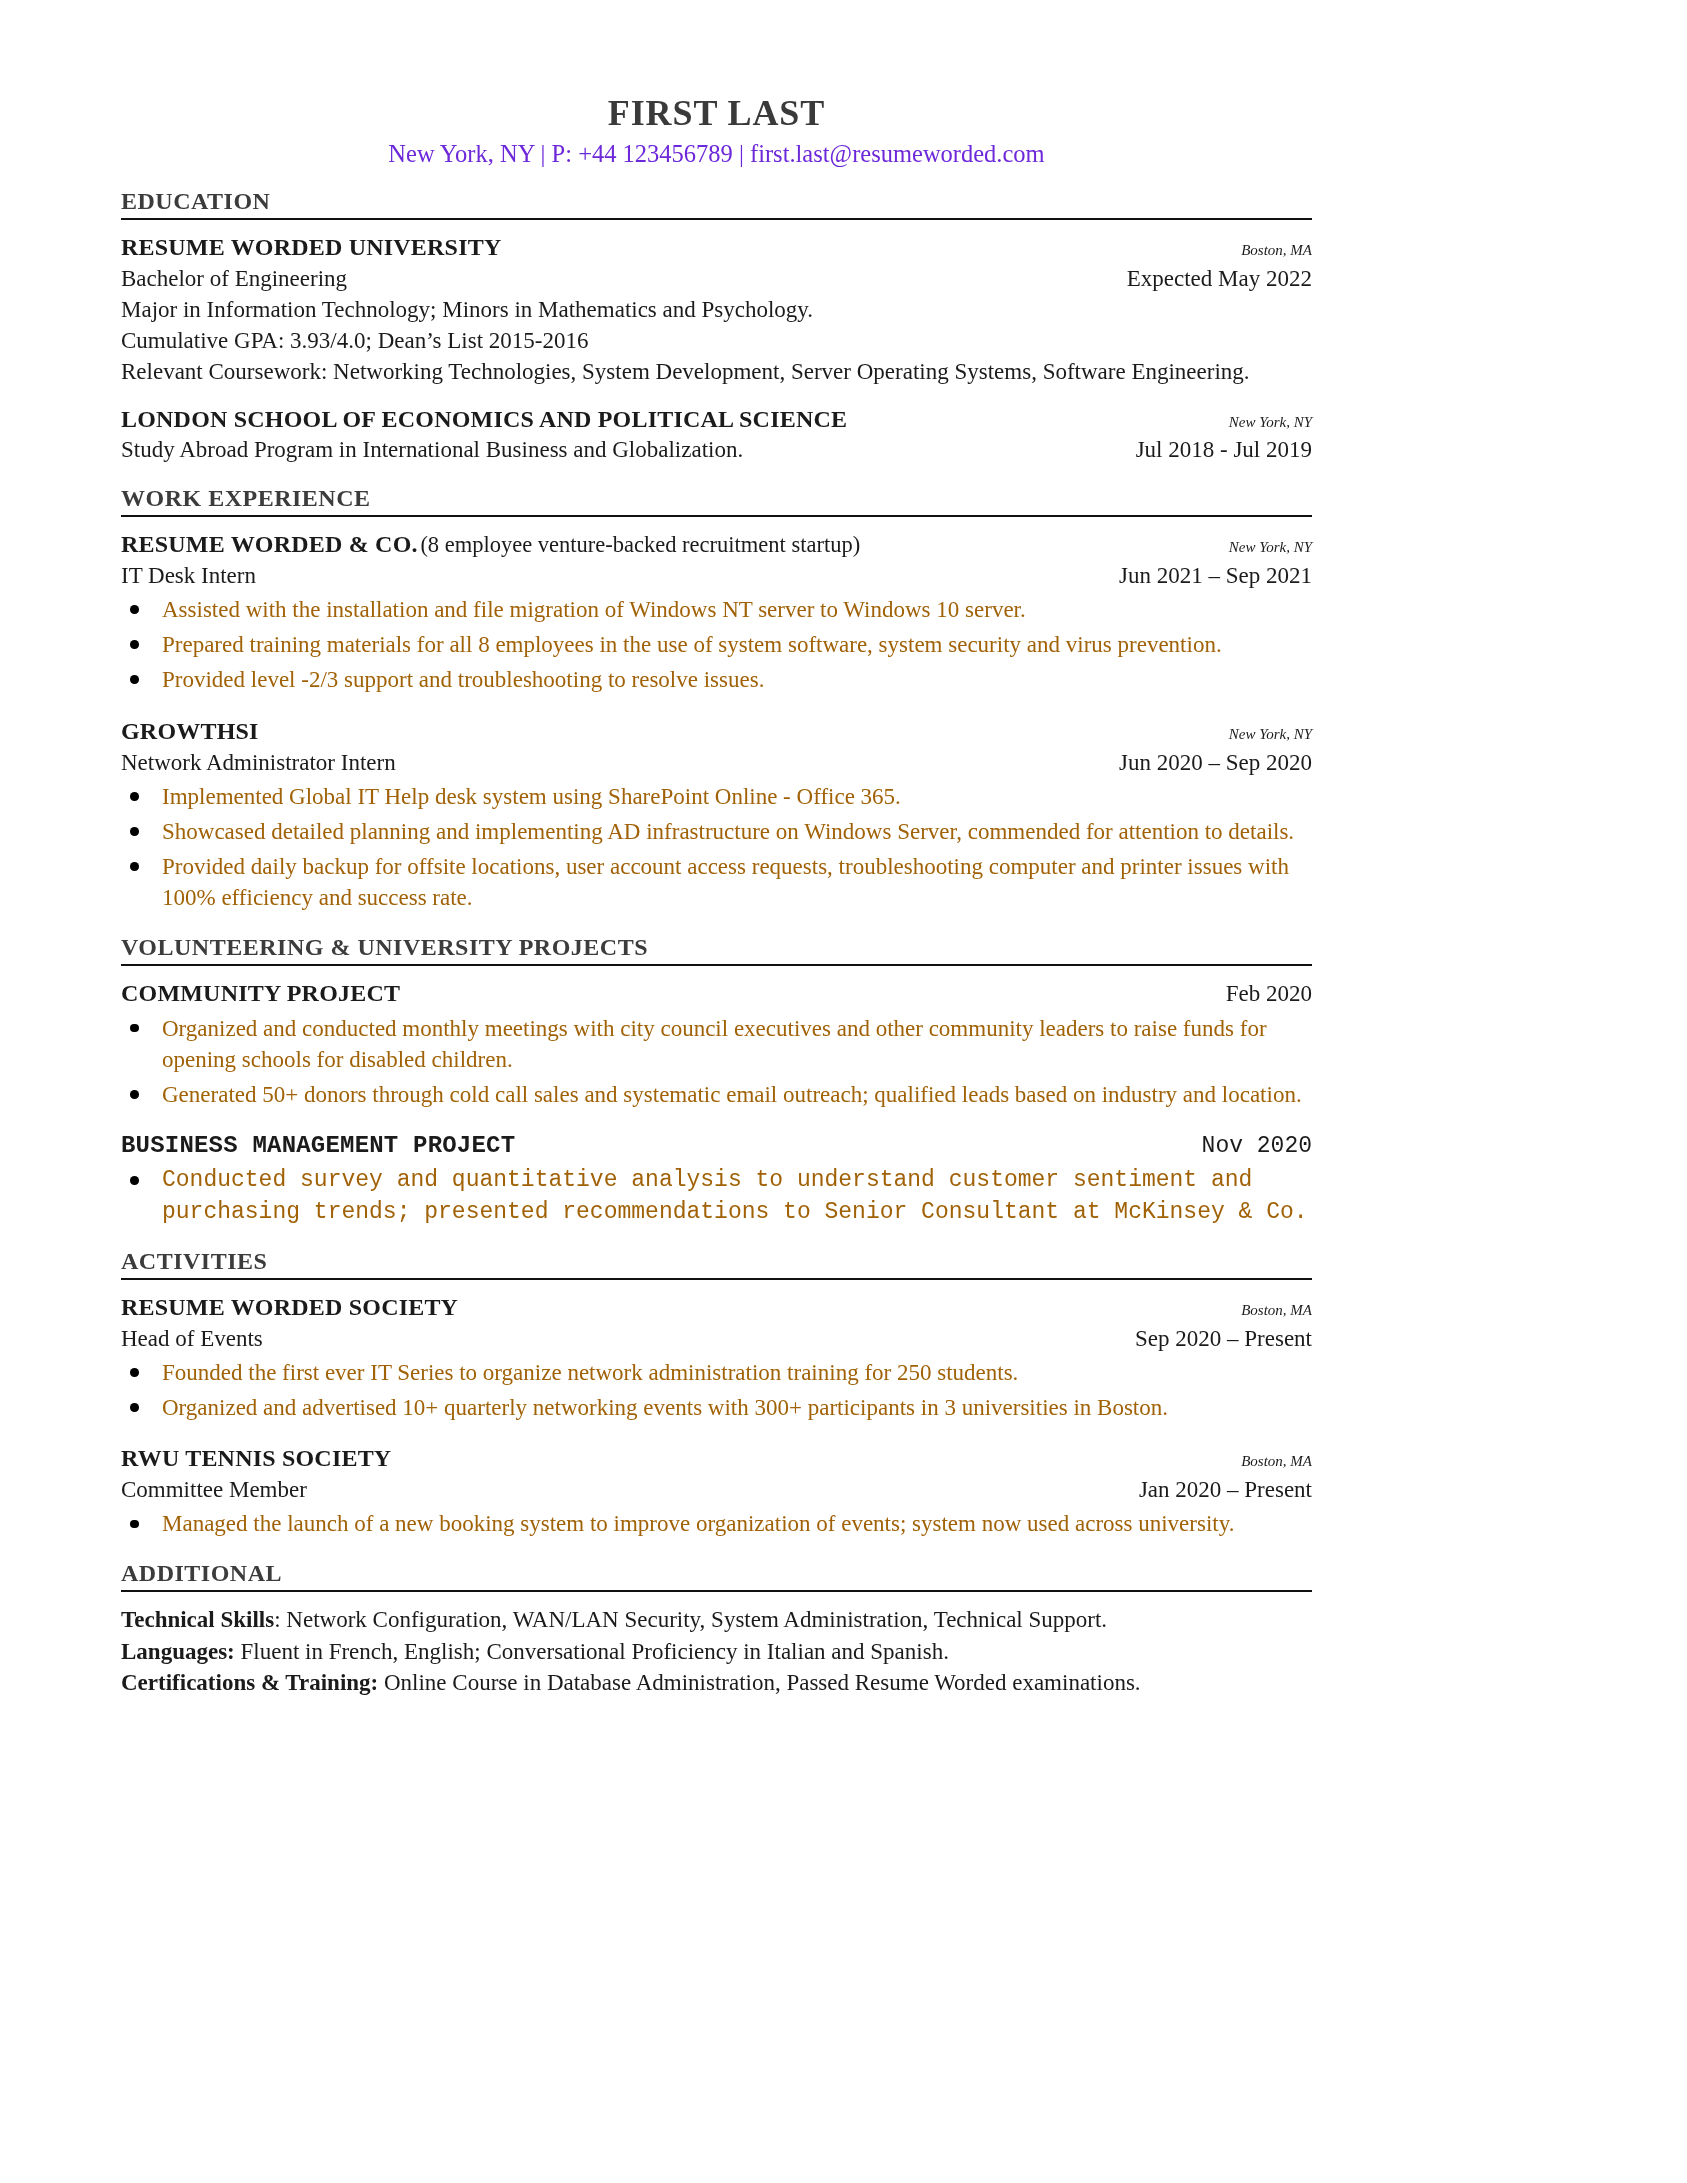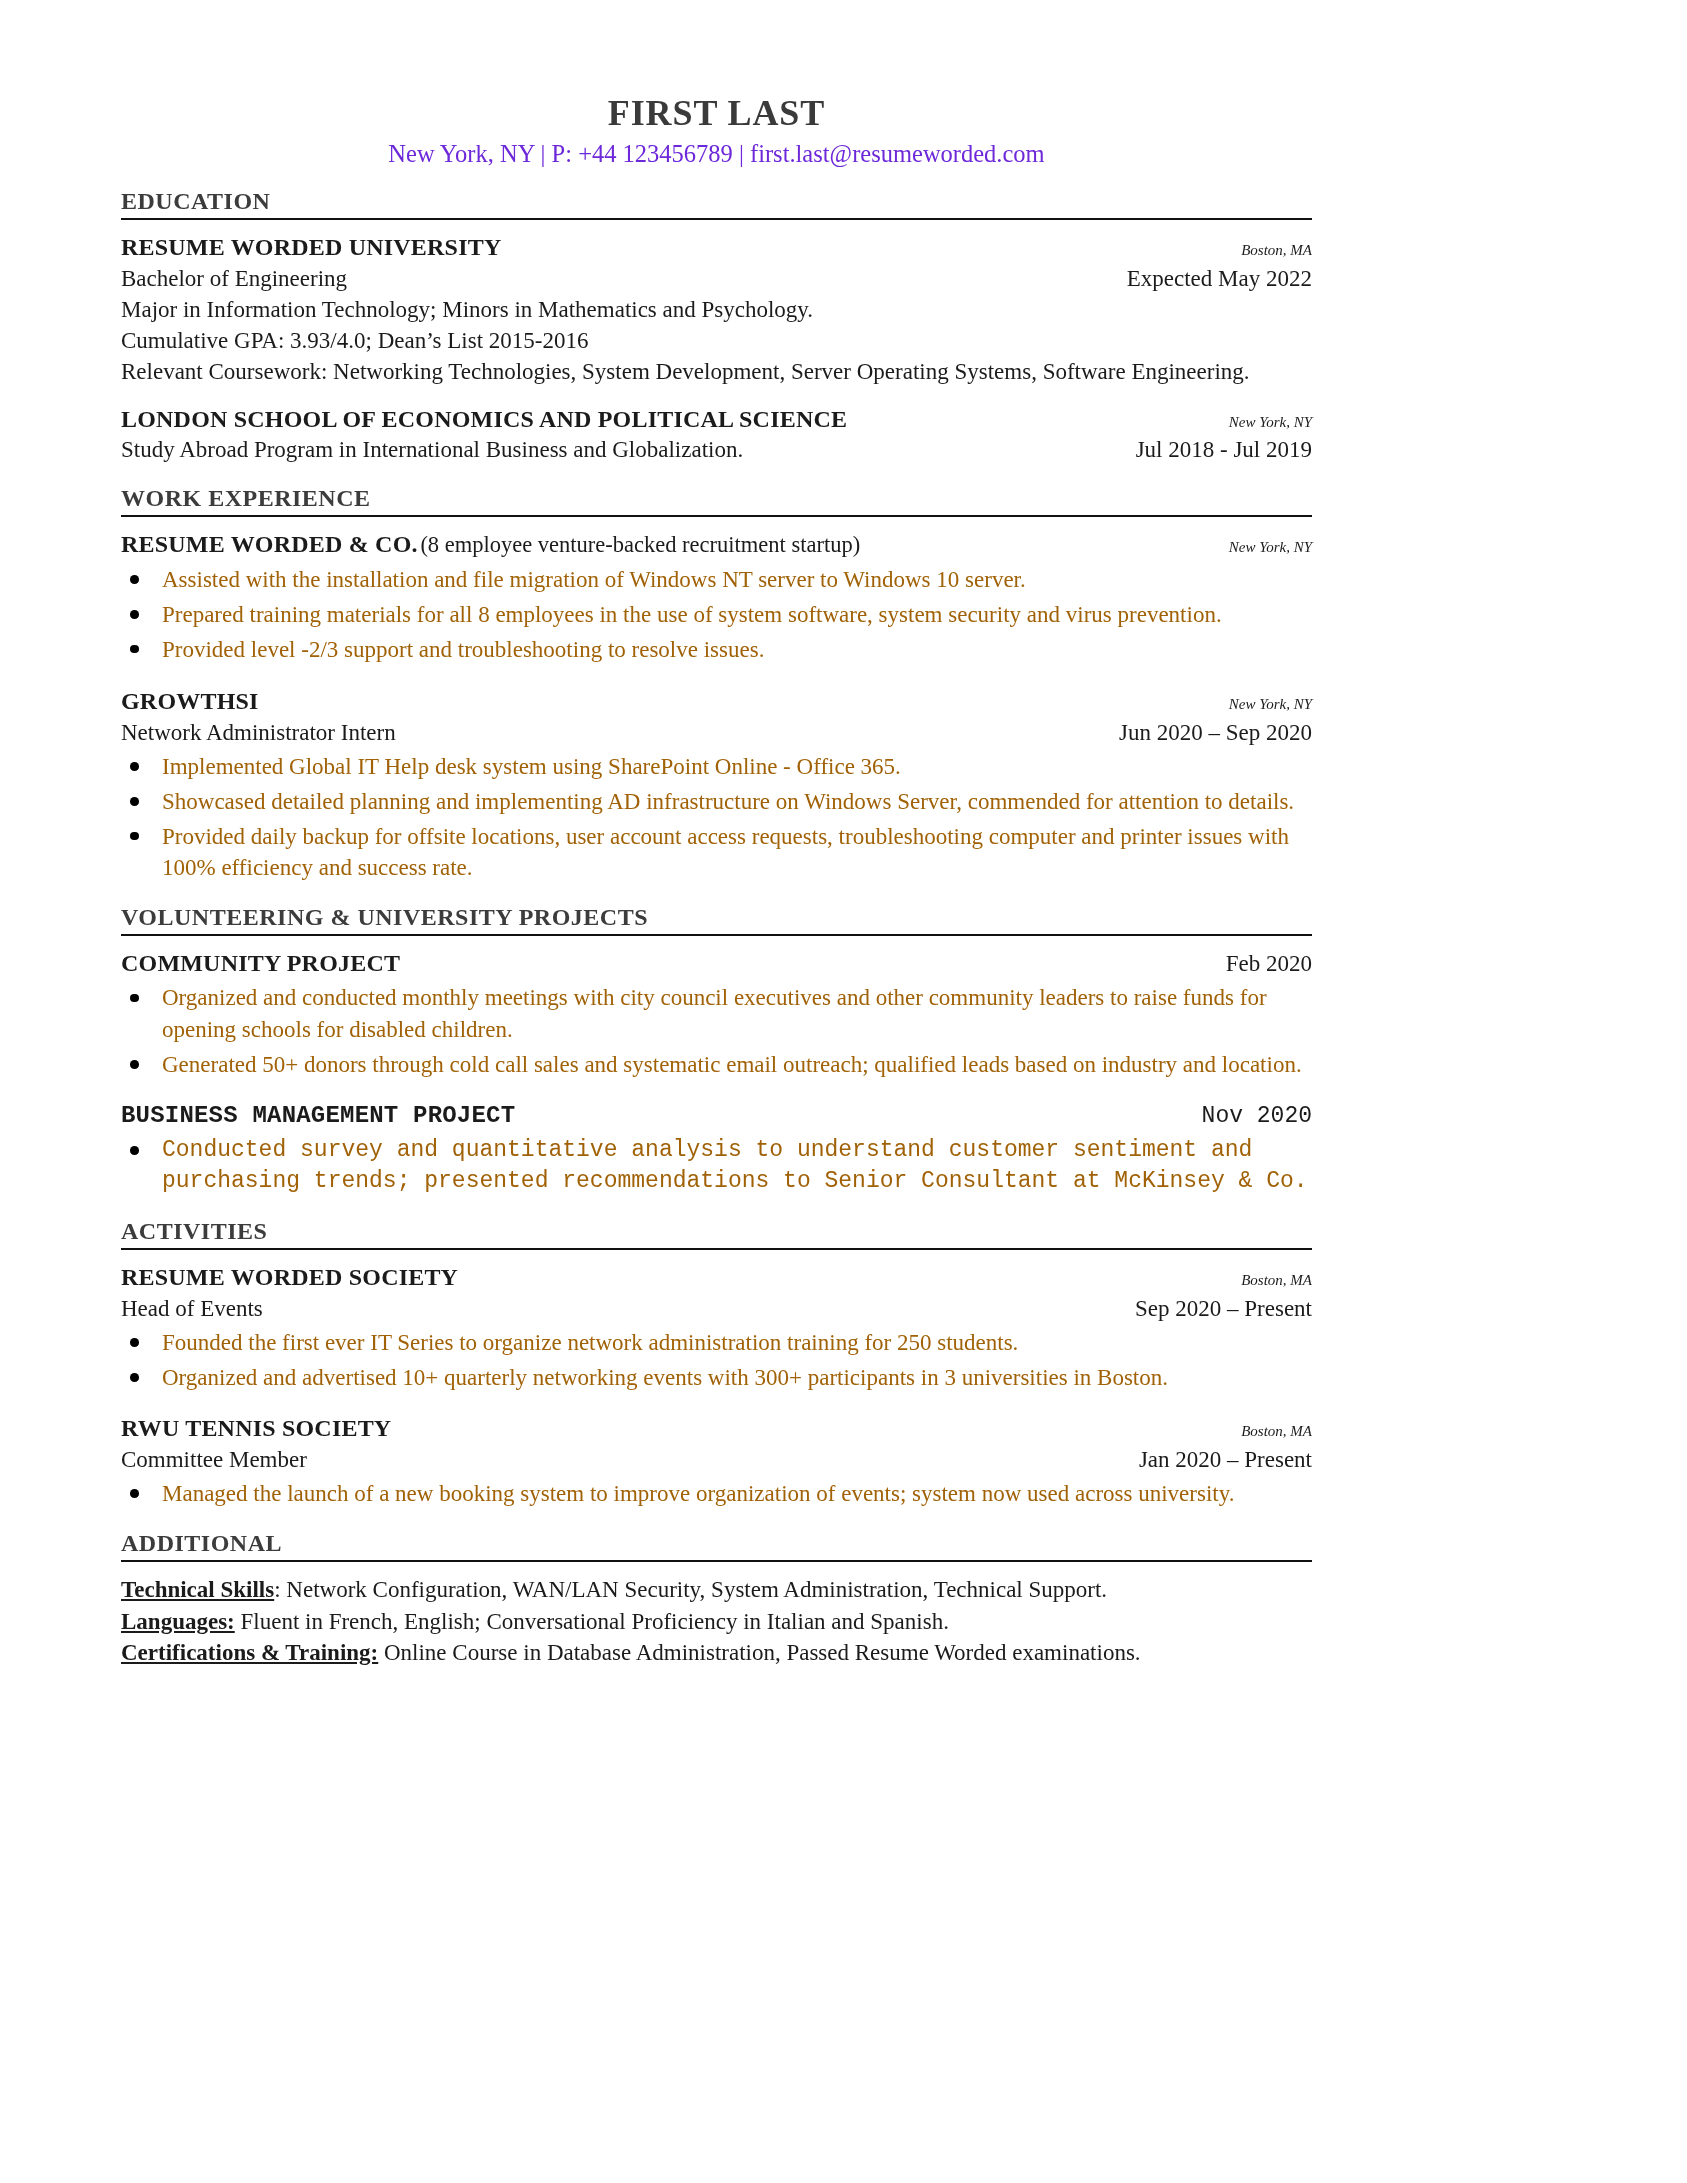--- a/index.html
+++ b/index.html
@@ -112,21 +112,21 @@
     height: 8.6px;
     background: #000000;
     border-radius: 50%;
   }
 
   .extra-line {
     font-size: 23px;
     color: #1b1b1b;
     line-height: 1.38;
   }
-  .extra-line b { font-weight: bold; text-decoration: underline; }
+  .extra-line b { font-weight: bold; }
 </style>
 </head>
 <body>
 
 <div class="page">
 
   <div class="hdr">
     <div class="hdr-name">FIRST LAST</div>
     <div class="hdr-contact">New York, NY | P: +44 123456789 | first.last@resumeworded.com</div>
   </div>
@@ -163,20 +163,24 @@
 
   <div class="section">
     <div class="section-title">WORK EXPERIENCE</div>
     <div class="section-rule"></div>
 
     <div class="entry">
       <div class="row">
         <div class="row-left"><span class="org">RESUME WORDED &amp; CO.</span> <span class="org-note">(8 employee venture-backed recruitment startup)</span></div>
         <div class="row-right loc">New York, NY</div>
       </div>
+      <div class="row">
+        <div class="row-left role">IT Desk Intern</div>
+        <div class="row-right dates">Jun 2021 – Sep 2021</div>
+      </div>
       <ul class="bullets">
         <li><span class="dot"></span><span>Assisted with the installation and file migration of Windows NT server to Windows 10 server.</span></li>
         <li><span class="dot"></span><span>Prepared training materials for all 8 employees in the use of system software, system security and virus prevention.</span></li>
         <li><span class="dot"></span><span>Provided level -2/3 support and troubleshooting to resolve issues.</span></li>
       </ul>
     </div>
 
     <div class="entry" style="margin-top:21px;">
       <div class="row">
         <div class="row-left"><span class="org">GROWTHSI</span></div>

